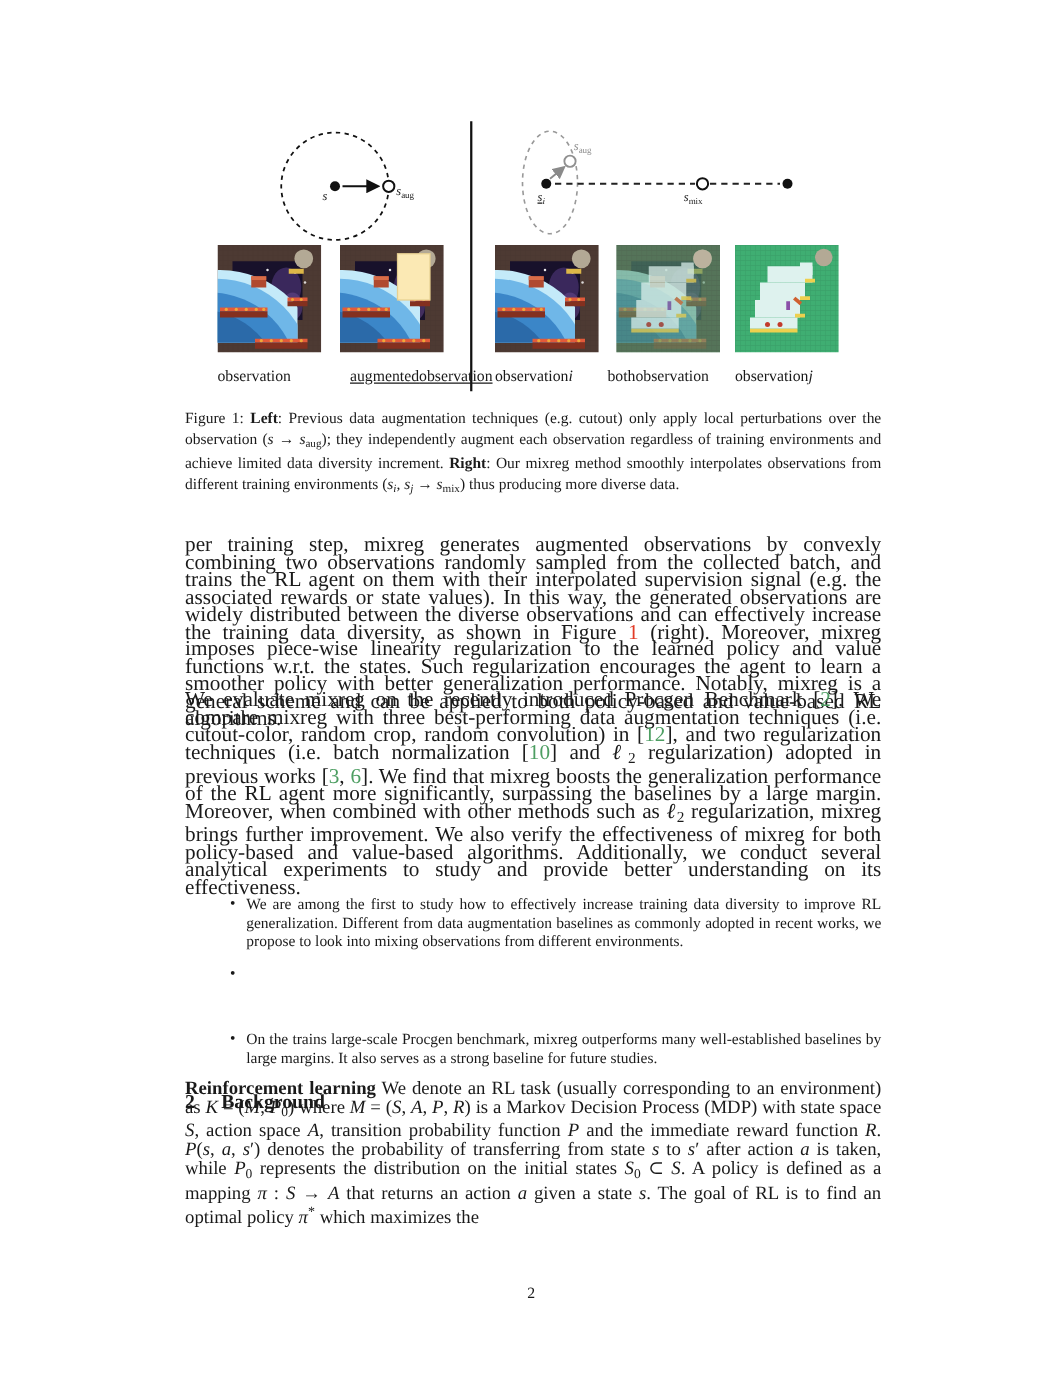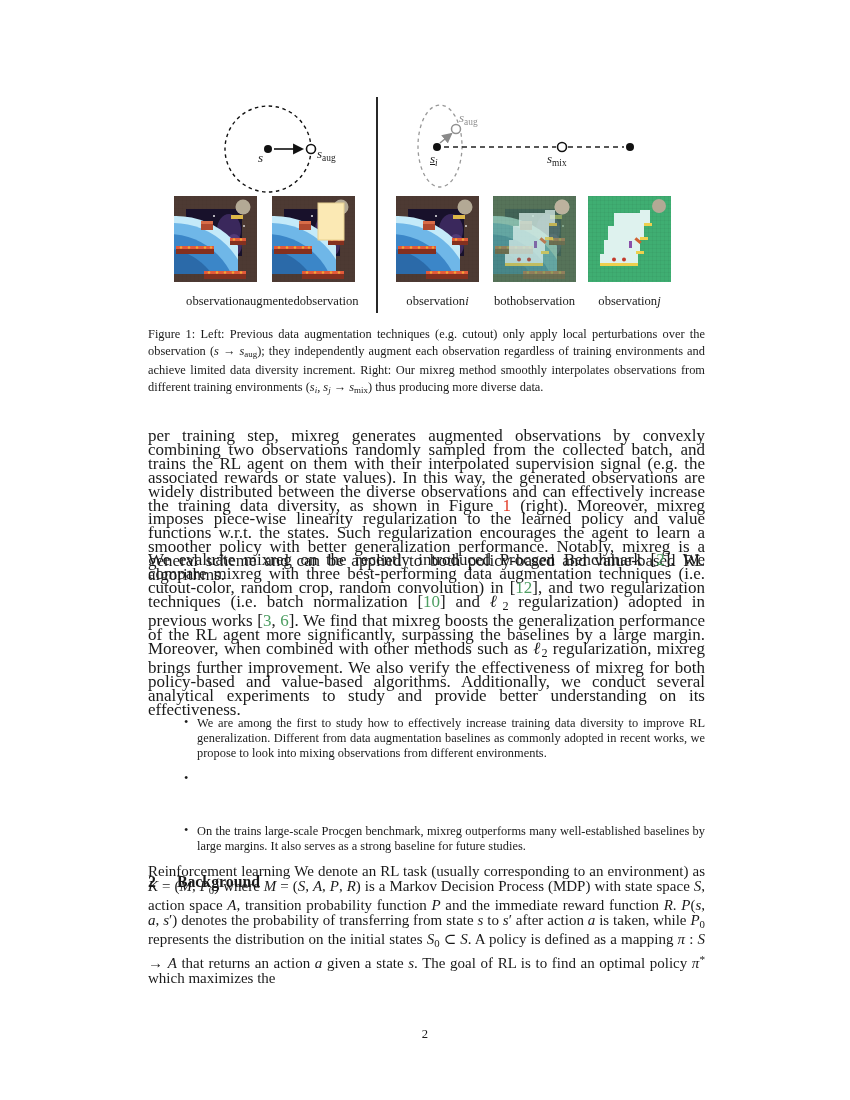--- a/index.html
+++ b/index.html
@@ -3,40 +3,40 @@
 <meta charset="utf-8">
 <style>
   html,body{margin:0;padding:0;background:#888;}
   .page{
     position:relative;width:850px;height:1100px;margin:0 auto;background:#ffffff;
     font-family:"Liberation Serif","DejaVu Serif",serif;color:#1a1a1a;overflow:hidden;
   }
   .abs{position:absolute;}
   
   .fig-svg{position:absolute;left:150px;top:88px;}
-  .dlabel{position:absolute;font-size:13px;line-height:13px;white-space:nowrap;}
+  .dlabel{position:absolute;font-size:10px;line-height:13px;white-space:nowrap;}
   .dlabel.gray{color:#8e8e8e;}
   .obs{position:absolute;width:83px;height:86px;}
   .obs svg{display:block;}
-  .obs-label{position:absolute;top:284px;height:34px;display:flex;align-items:center;justify-content:center;
+  .obs-label{position:absolute;top:284px;height:34px;display:flex;align-items:center;
     text-align:center;font-size:12.6px;line-height:14.5px;}
   
   .caption{position:absolute;left:148px;top:326px;width:557px;font-size:12.4px;line-height:16.5px;
     text-align:justify;}
   .para{position:absolute;left:148px;width:557px;font-size:17px;line-height:13.9px;text-align:justify;}
   .contrib{position:absolute;left:148px;width:557px;font-size:12.4px;line-height:15px;}
   .bullet{position:absolute;left:148px;width:557px;box-sizing:border-box;padding-left:49px;
     font-size:12.4px;line-height:15.2px;text-align:justify;}
   .bullet .blt{position:absolute;left:36px;top:-1px;}
   .heading{position:absolute;left:148px;top:873px;font-size:15.8px;font-weight:bold;font-family:Liberation Serif, serif;}
   .heading .sec-num{margin-right:21px;}
   .bgpara{position:absolute;left:148px;top:864px;width:557px;font-size:15px;line-height:15.1px;text-align:justify;}
   .pageno{position:absolute;left:0;top:1027px;width:850px;text-align:center;font-size:12.6px;}
   
-  .sg-b{font-weight:normal;margin-top:13px;}
+  .sg-b{font-weight:bold;margin-top:13px;}
   .sg-i{font-style:italic;}
   .sg-cal{font-style:italic;}
   .sg-g{color:var(--cite,#4d9e62);}
   .sg-r{color:var(--ref,#e23b27);}
   .sg-sub{font-size:0.72em;vertical-align:-0.28em;}
   .sg-subi{font-size:0.72em;vertical-align:-0.28em;font-style:italic;}
   .sg-subd{font-size:0.72em;vertical-align:-0.28em;}
   .sg-sup{font-size:0.75em;vertical-align:0.45em;}
   .hiddefs{position:absolute;width:0;height:0;overflow:hidden;}
 </style>
@@ -181,21 +181,21 @@
       <rect x="0" y="0" width="83" height="86" fill="#3fae72"></rect>
       <rect x="0" y="0" width="83" height="86" fill="url(#grid)"></rect>
       <use href="#ice-shape" xlink:href="#ice-shape"></use>
       <circle cx="71" cy="10" r="7" fill="#b3a995"></circle>
     </svg>
   </div>
 
   <div class="obs-label" style="left:174px;width:83px;">
       <span>observation</span>
     </div>
-  <div class="obs-label" style="left:253px;width:97px;">
+  <div class="obs-label" style="left:280px;width:97px;text-decoration:underline;">
       <span>augmented</span>
       <br>
       <span>observation</span>
     </div>
   <div class="obs-label" style="left:396px;width:83px;">
       <span>observation </span>
       <span class="sg-i">i</span>
     </div>
   <div class="obs-label" style="left:486px;width:97px;">
       <span>both</span>

